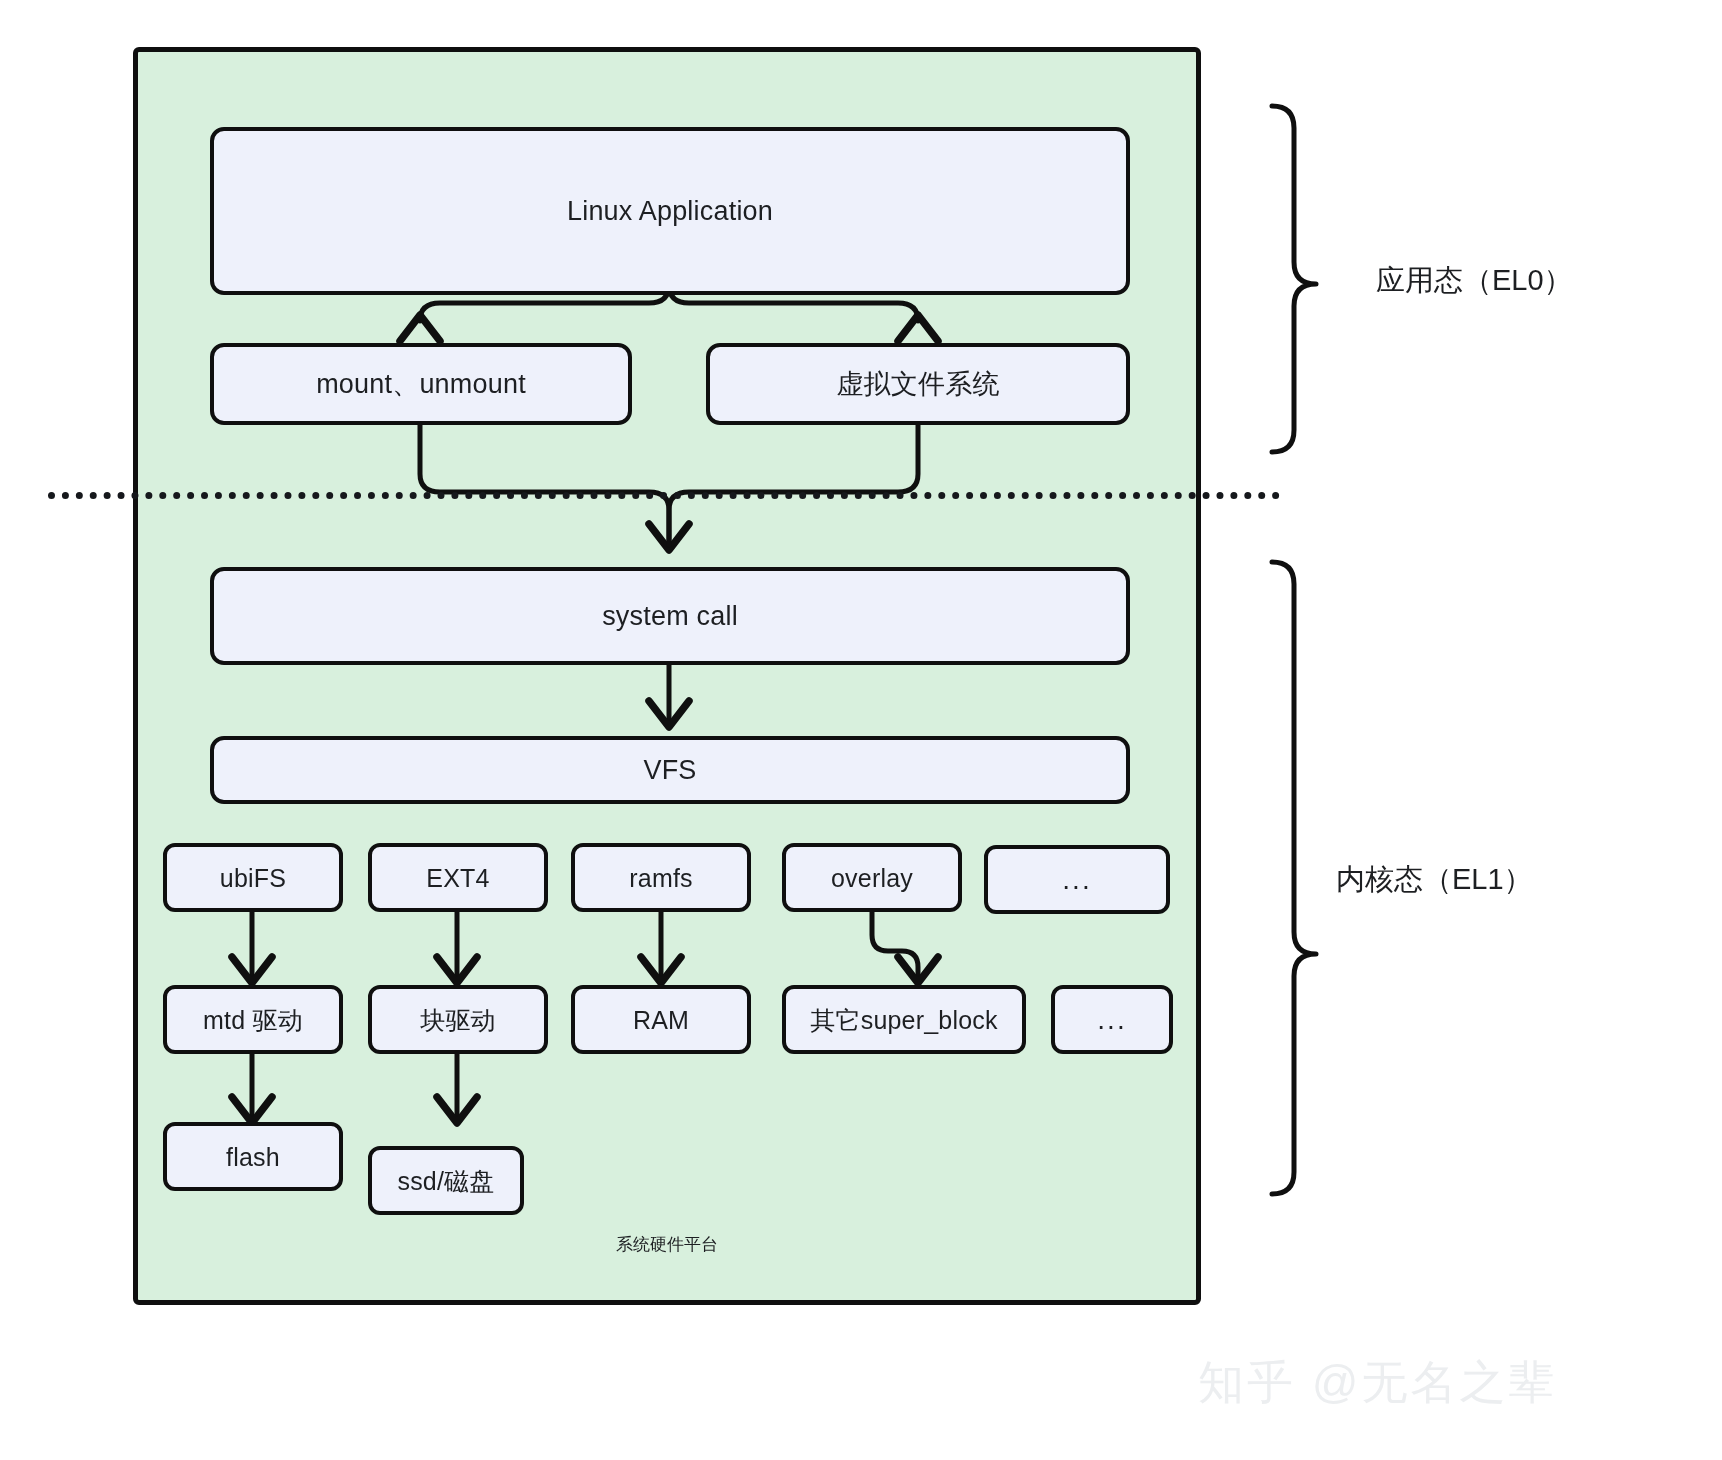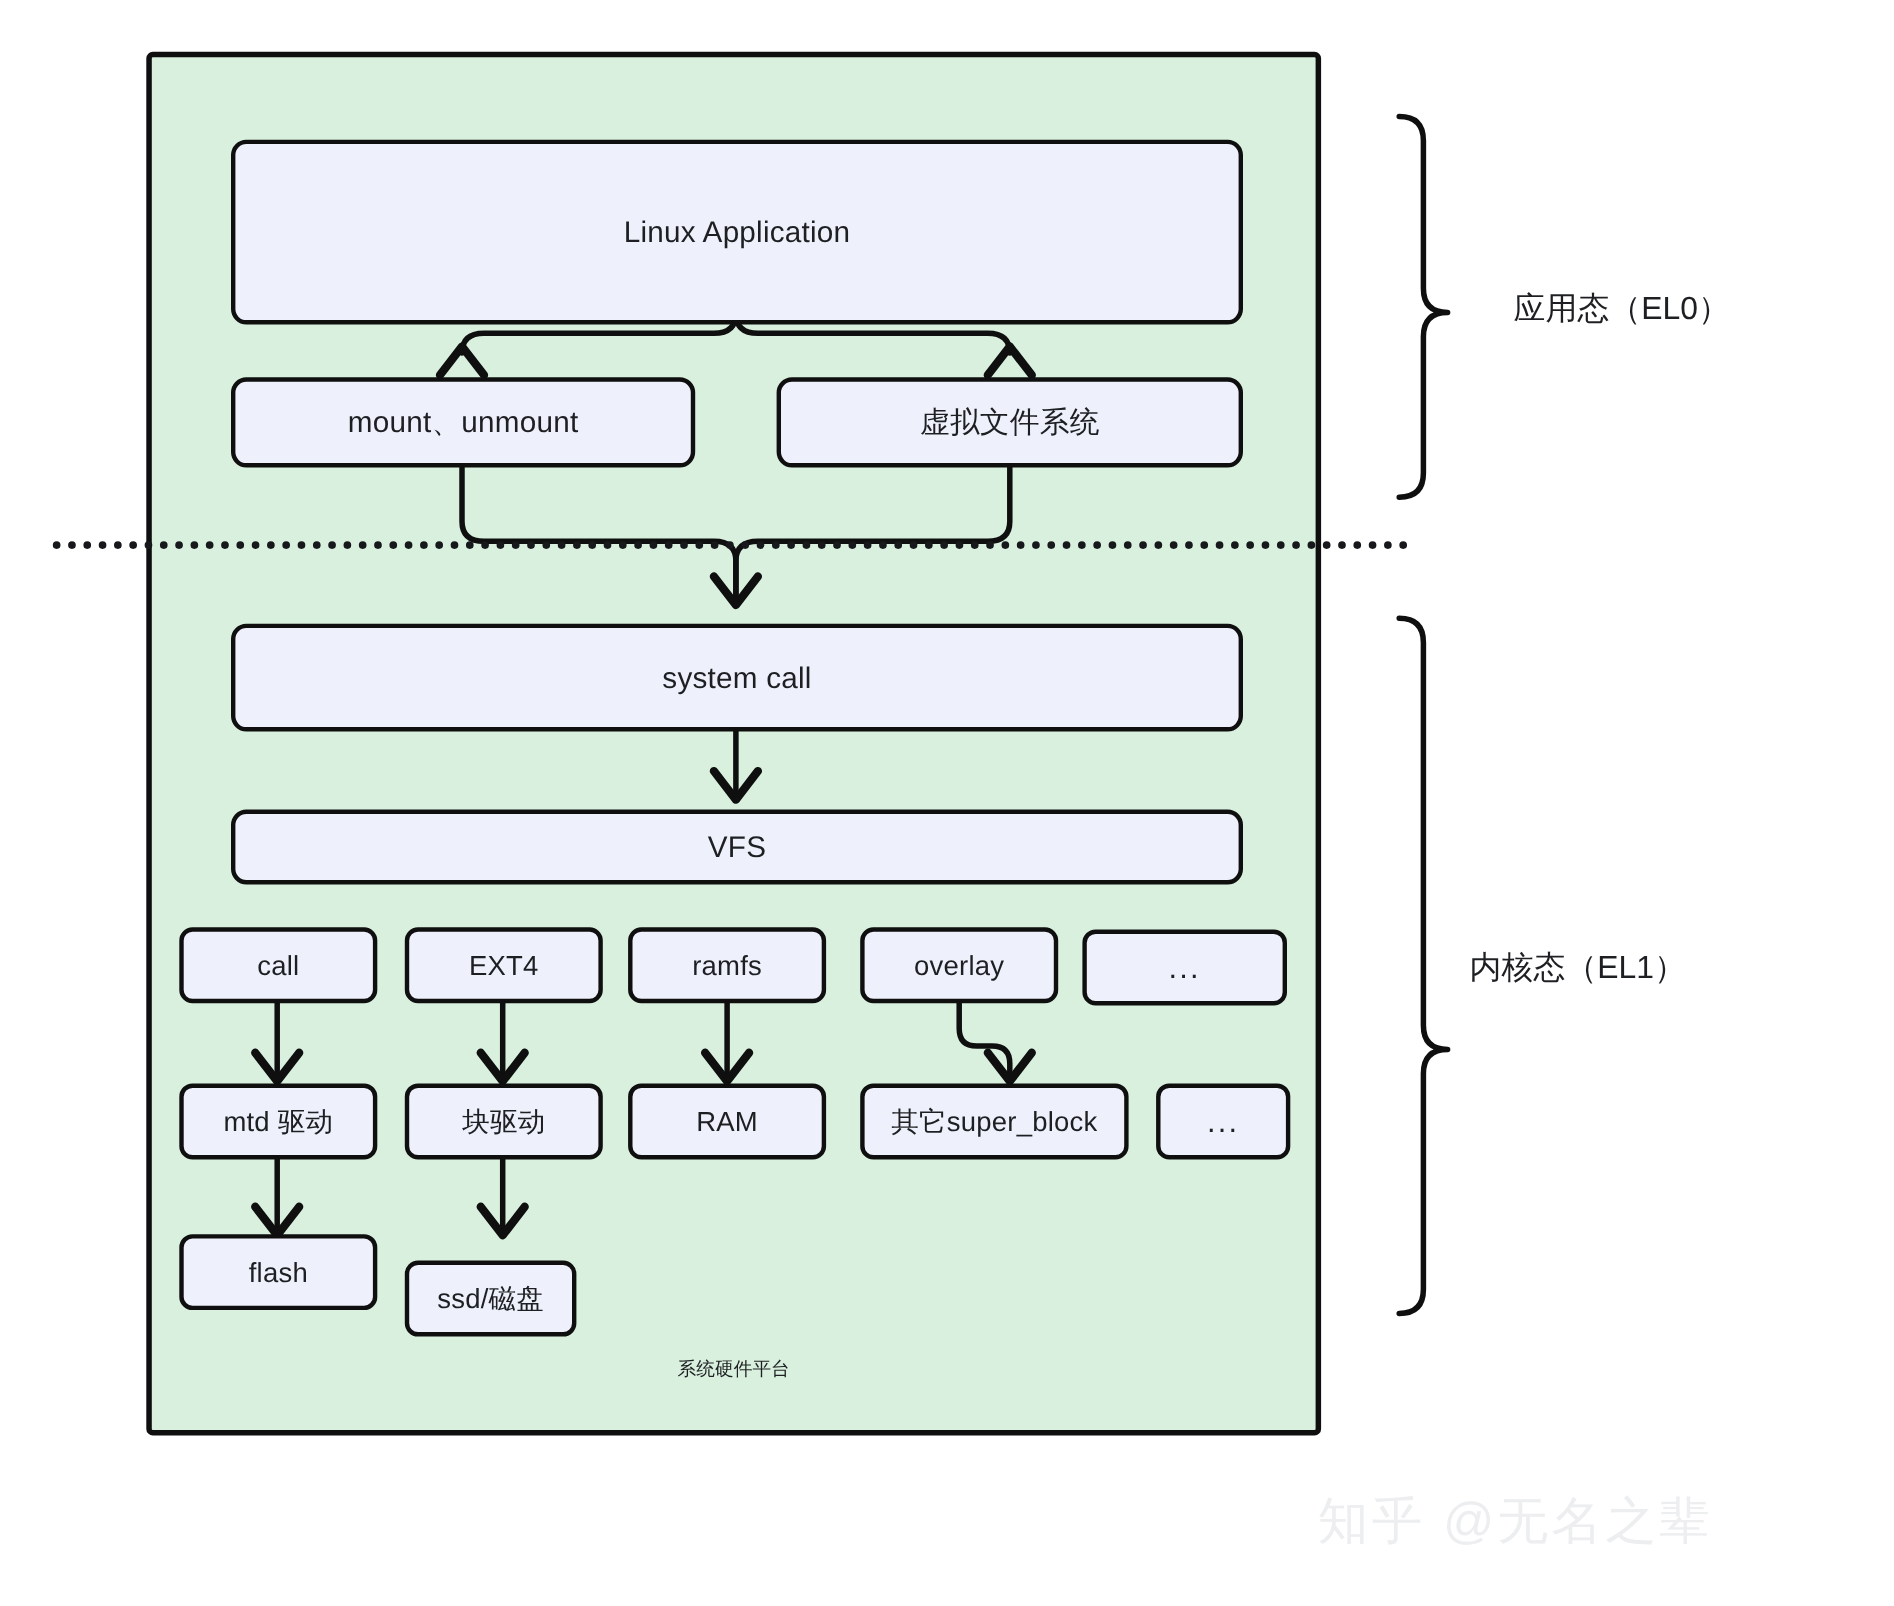--- a/index.html
+++ b/index.html
@@ -162,21 +162,21 @@
 
   <div class="node" style="left:210px; top:567px; width:920px; height:98px;">
     <span>system call</span>
   </div>
 
   <div class="node" style="left:210px; top:736px; width:920px; height:68px;">
     <span>VFS</span>
   </div>
 
   <div class="node small" style="left:163px; top:843px; width:180px; height:69px;">
-    <span>call</span>
+    <span>ubiFS</span>
   </div>
   <div class="node small" style="left:368px; top:843px; width:180px; height:69px;">
     <span>EXT4</span>
   </div>
   <div class="node small" style="left:571px; top:843px; width:180px; height:69px;">
     <span>ramfs</span>
   </div>
   <div class="node small" style="left:782px; top:843px; width:180px; height:69px;">
     <span>overlay</span>
   </div>

